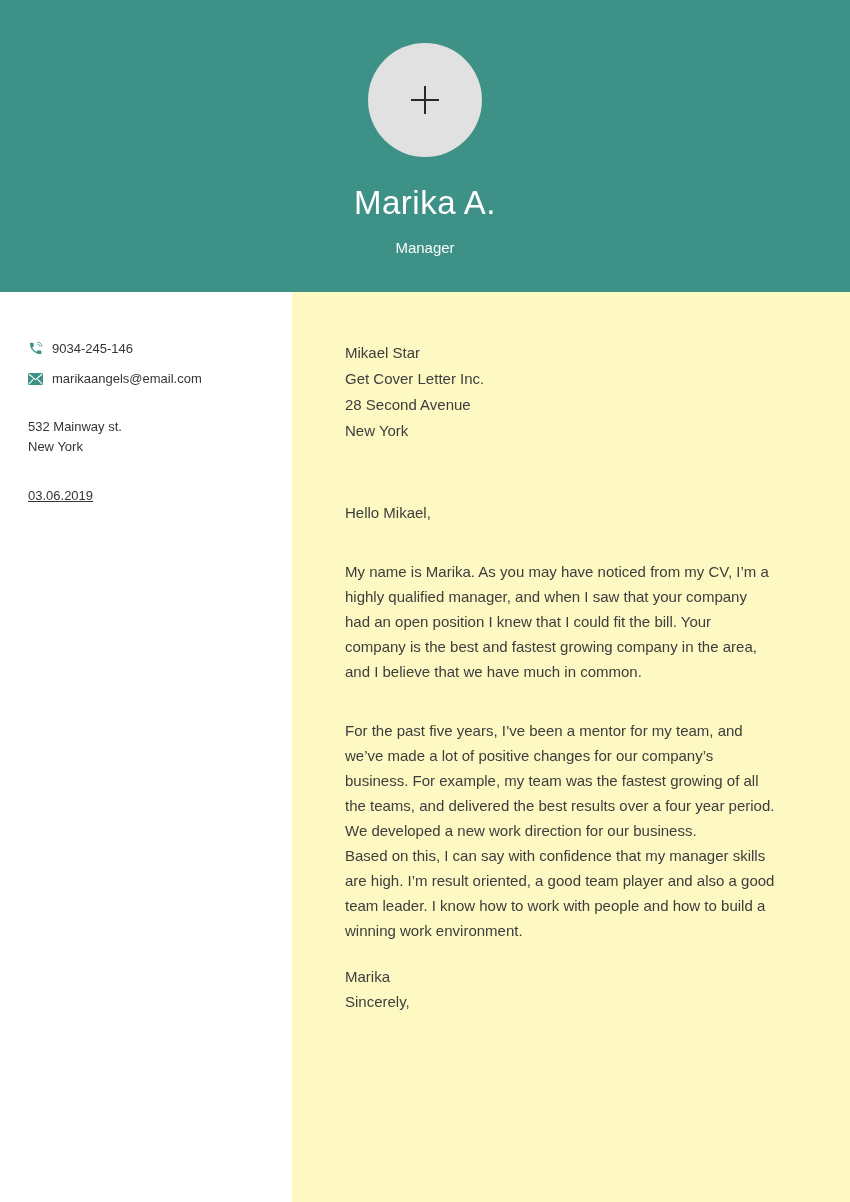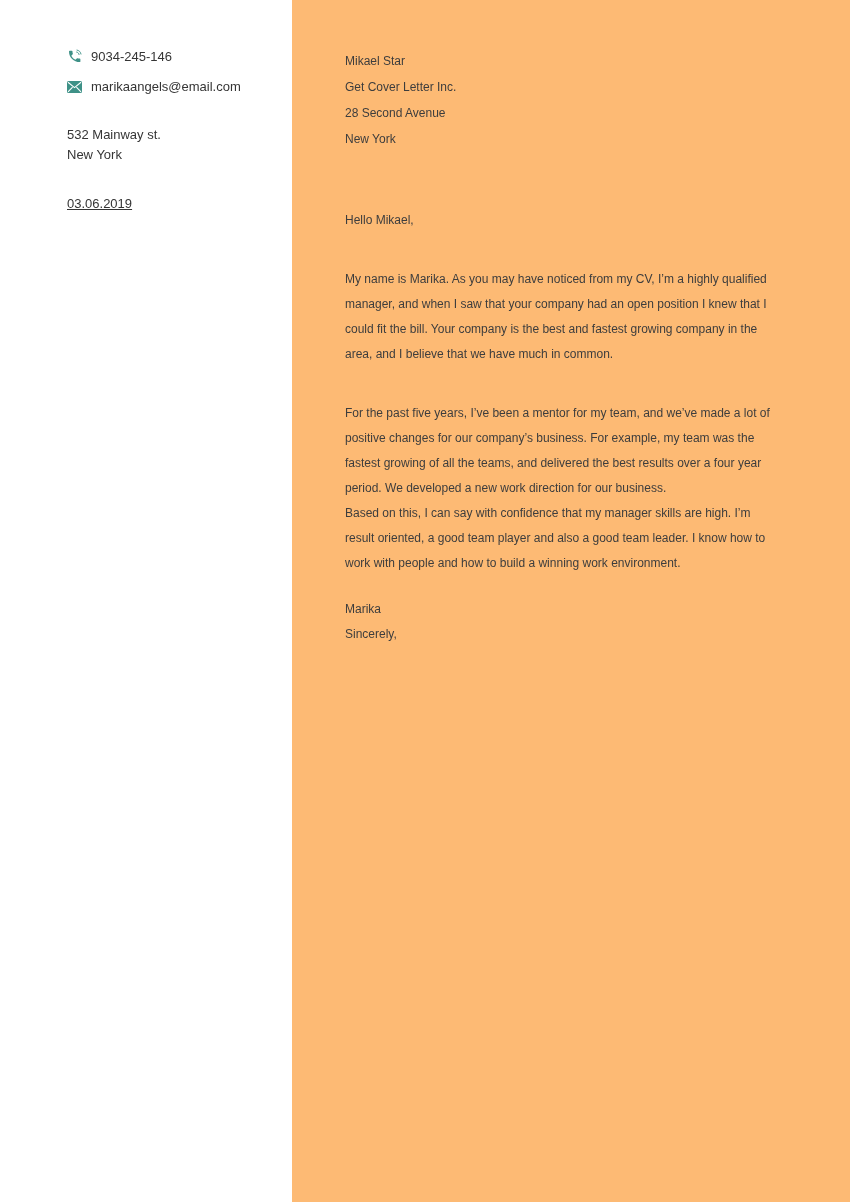--- a/index.html
+++ b/index.html
@@ -50,52 +50,64 @@
   
   .content {
     flex: 1 1 auto;
     display: flex;
     min-height: 0;
   }
   .sidebar {
     width: 292px;
     flex: 0 0 292px;
     background: #ffffff;
-    padding: 49px 20px 0 67px;
+    padding: 49px 20px 0 28px;
     color: #353535;
     font-size: 13px;
   }
   .contact-row {
     display: flex;
     align-items: center;
     gap: 9px;
     margin-bottom: 15px;
     line-height: 15px;
   }
   .contact-row .ico { display: inline-flex; flex: 0 0 auto; }
   .address-block { margin-top: 31px; line-height: 20px; }
   .date-block { margin-top: 29px; line-height: 20px; text-decoration: underline; }
   .main {
     flex: 1 1 auto;
-    background: #fdba74;
+    background: #fef9c3;
     padding: 48px 66px 0 53px;
     color: #3D3D3D;
-    font-size: 12px;
+    font-size: 15px;
   }
   .letter { max-width: 430px; }
   .recipient { line-height: 26px; }
   .greeting { margin-top: 56px; line-height: 25px; }
   .para { margin-top: 34px; line-height: 25px; white-space: pre-line; }
   .closing { margin-top: 21px; line-height: 25px; }
 </style>
 </head>
 <body>
 
 <div class="page">
 
+  <div class="header">
+    <div class="avatar">
+      <span style="display:inline-flex;">
+        <svg width="34" height="34" viewBox="0 0 34 34">
+          <line x1="17" y1="3" x2="17" y2="31" stroke="#2A2A2A" stroke-width="2"></line>
+          <line x1="3" y1="17" x2="31" y2="17" stroke="#2A2A2A" stroke-width="2"></line>
+        </svg>
+      </span>
+    </div>
+    <div class="name">Marika A.</div>
+    <div class="role">Manager</div>
+  </div>
 
   <div class="content">
 
     <div class="sidebar">
       <div class="contact-row">
         <span class="ico">
           <svg width="15" height="15" viewBox="0 0 24 24">
             <path fill="#3E9187" d="M6.9 10.6c1.5 2.9 3.7 5.1 6.6 6.6l2.2-2.2c.28-.28.68-.36 1.03-.24 1.12.37 2.33.57 3.57.57.61 0 1.1.49 1.1 1.1v3.4c0 .61-.49 1.1-1.1 1.1C10.9 20.9 3.2 13.2 3.2 3.8c0-.61.49-1.1 1.1-1.1h3.4c.61 0 1.1.49 1.1 1.1 0 1.25.2 2.45.57 3.57.11.35.03.74-.25 1.02L6.9 10.6z"></path>
             <path fill="none" stroke="#3E9187" stroke-width="1.5" stroke-linecap="round" d="M15.4 4.9c2.1.4 3.5 1.8 3.9 3.9"></path>
             <path fill="none" stroke="#3E9187" stroke-width="1.5" stroke-linecap="round" d="M16 1.7c3.4.5 5.9 3 6.4 6.4"></path>

